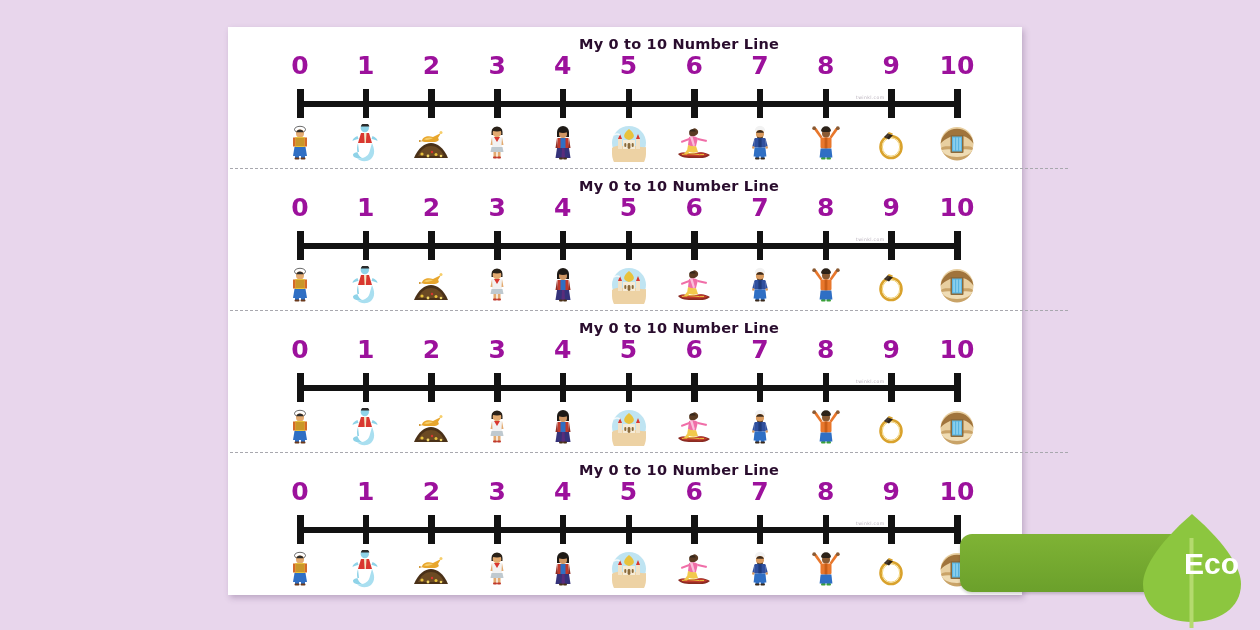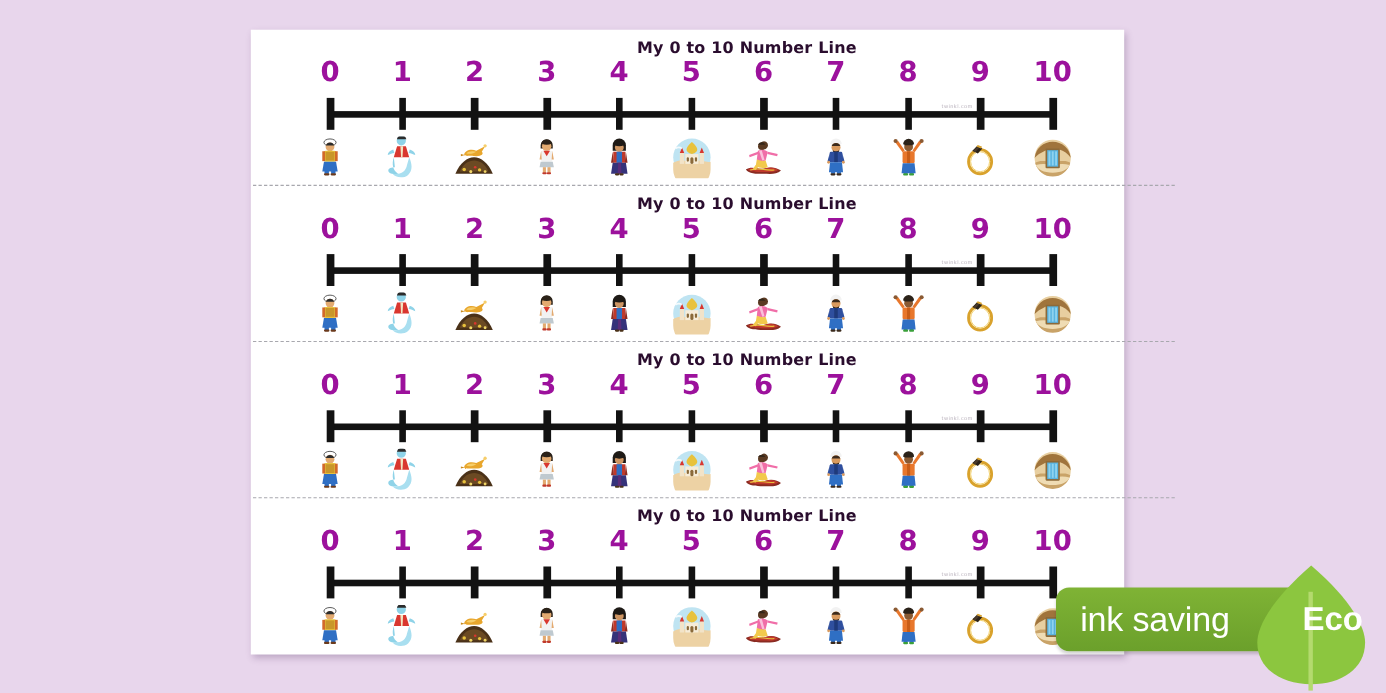--- a/index.html
+++ b/index.html
@@ -1050,15 +1050,14 @@
       </div>
     </div>
   </div>
 
 <div id="eco-badge">
   <div class="eco-pill"></div>
   <svg class="eco-leaf" viewBox="0 0 118 116">
     <path d="M59 2 C 96 34, 108 58, 108 72 C 108 96, 86 110, 59 110 C 32 110, 10 96, 10 72 C 10 58, 22 34, 59 2 Z" fill="#8cc63f"></path>
     <rect x="56.5" y="26" width="4" height="90" fill="#b4da6e"></rect>
   </svg>
-  <div class="eco-ink">ink saving</div>
   <div class="eco-word">Eco</div>
 </div>
 
 </body></html>

